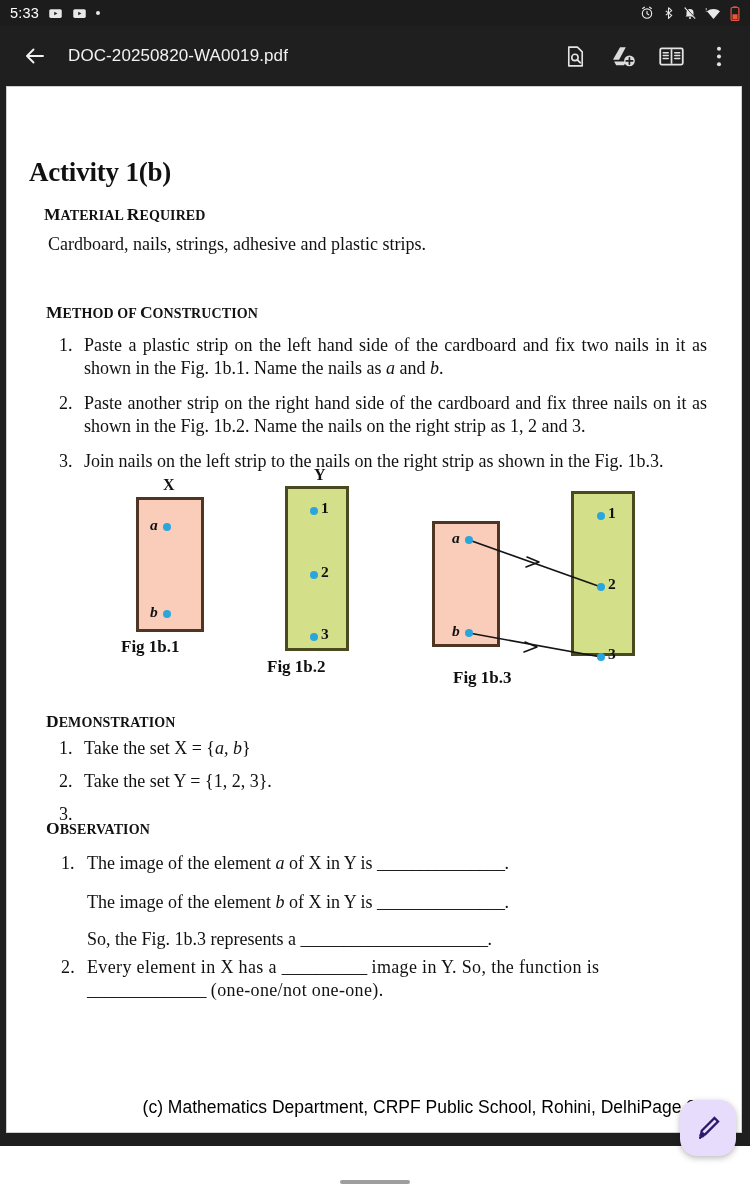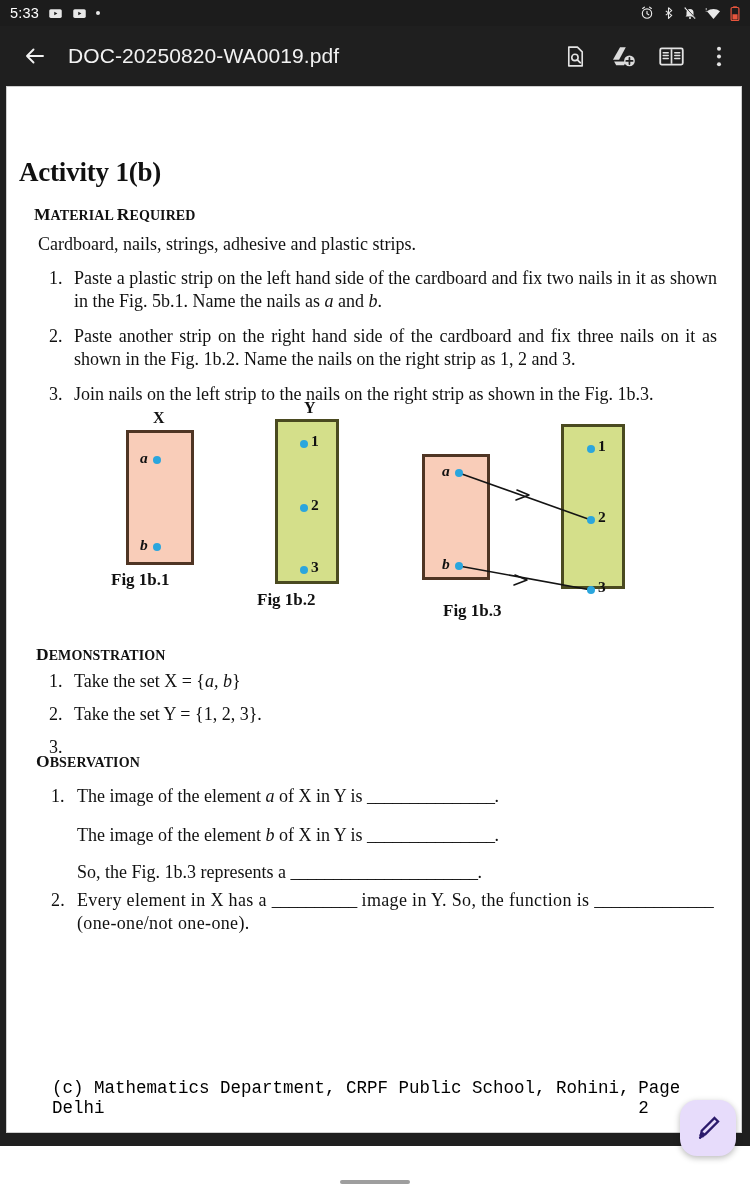--- a/index.html
+++ b/index.html
@@ -24,41 +24,41 @@
   .ic { display: inline-flex; align-items: center; justify-content: center; }
   .notif-dot { width: 4px; height: 4px; border-radius: 50%; background: #e8e8e8; display:inline-block; }
 
   
   .appbar {
     position: absolute; top: 26px; left: 0; width: 750px; height: 60px;
     background: #1f1f1f; display: flex; align-items: center; padding: 0 18px;
   }
   .back-btn { width: 34px; height: 34px; display:flex; align-items:center; justify-content:center; cursor:pointer; }
   .doc-title {
-    color: #f2f2f2; font-size: 21px; font-weight: 400;
+    color: #f2f2f2; font-size: 17px; font-weight: 400;
     margin-left: 16px; white-space: nowrap; overflow: hidden; text-overflow: ellipsis;
     flex: 1; letter-spacing: .1px;
   }
   .appbar-actions { display: flex; align-items: center; gap: 22px; margin-left: 10px; }
   .ab-icon { width: 26px; height: 26px; display:flex; align-items:center; justify-content:center; cursor:pointer; }
 
   
   .page-wrap {
     position: absolute; top: 86px; left: 0; width: 750px; height: 1060px;
     background: #1f1f1f;
     padding: 0 8px 0 6px;
   }
   .page {
     position: relative; width: 100%; height: 1047px; background: #fff;
     border: 1px solid #cfcfcf;
     overflow: hidden;
   }
   .doc {
     position: relative; font-family: "Liberation Serif", serif; color: #111;
-    padding: 0 12px;
+    padding: 0 22px;
   }
 
   h1.activity {
     font-size: 27px; font-weight: bold; letter-spacing: -0.2px;
     margin: 70px 0 0 -8px; padding-left: 8px;
   }
 
   .sc { font-weight: bold; }
   .sc .big { font-size: 17.5px; }
   .sc .sm { font-size: 14px; letter-spacing: .1px; }
@@ -119,21 +119,21 @@
   ol.obs-list > li .num { position: absolute; left: 32px; top: 0; }
   .sub-line { font-size: 18px; padding-left: 58px; margin-bottom: 6px; margin-top: 16px; }
   .blank { letter-spacing: -0.5px; }
   li.spread { letter-spacing: .35px; }
 
   
   .docfooter {
     position: absolute; bottom: 14px; left: 0; width: 100%;
     display: flex; justify-content: flex-end;
     padding: 0 45px 0 45px;
-    font-family: Liberation Mono, monospace; font-size: 17.5px;
+    font-family: Liberation Sans, sans-serif; font-size: 17.5px;
   }
 
   
   .fab {
     position: absolute; right: 14px; bottom: 44px;
     width: 56px; height: 56px; border-radius: 17px;
     background: #e7dcfb; display: flex; align-items: center; justify-content: center;
     box-shadow: 0 2px 6px rgba(0,0,0,.28); cursor: pointer; z-index: 40;
   }
   .bottom-bar {
@@ -252,24 +252,27 @@
 
         <h1 class="activity">Activity 1(b)</h1>
 
         <div class="two-col">
           <div class="col-right">
             <div class="sc"><span class="big">M</span><span class="sm">ATERIAL </span><span class="big">R</span><span class="sm">EQUIRED</span></div>
             <div class="body">Cardboard, nails, strings, adhesive and plastic strips.</div>
           </div>
         </div>
 
+        <div class="section-head">
+          <h2 class="sc moc"><span class="big">M</span><span class="sm">ETHOD OF </span><span class="big">C</span><span class="sm">ONSTRUCTION</span></h2>
+        </div>
 
         <ol class="steps">
           <li class="just">
-            <span class="num">1.</span><span>Paste a plastic strip on the left hand side of the cardboard and fix two nails in it as shown in the Fig. 5b.1. Name the nails as </span><i>a</i><span> and </span><i>b</i><span>.</span>
+            <span class="num">1.</span><span>Paste a plastic strip on the left hand side of the cardboard and fix two nails in it as shown in the Fig. 1b.1. Name the nails as </span><i>a</i><span> and </span><i>b</i><span>.</span>
           </li>
           <li class="just">
             <span class="num">2.</span><span>Paste another strip on the right hand side of the cardboard and fix three nails on it as shown in the Fig. 1b.2. Name the nails on the right strip as 1, 2 and 3.</span>
           </li>
           <li>
             <span class="num">3.</span><span>Join nails on the left strip to the nails on the right strip as shown in the Fig. 1b.3.</span>
           </li>
         </ol>
 
         <div class="figures">

